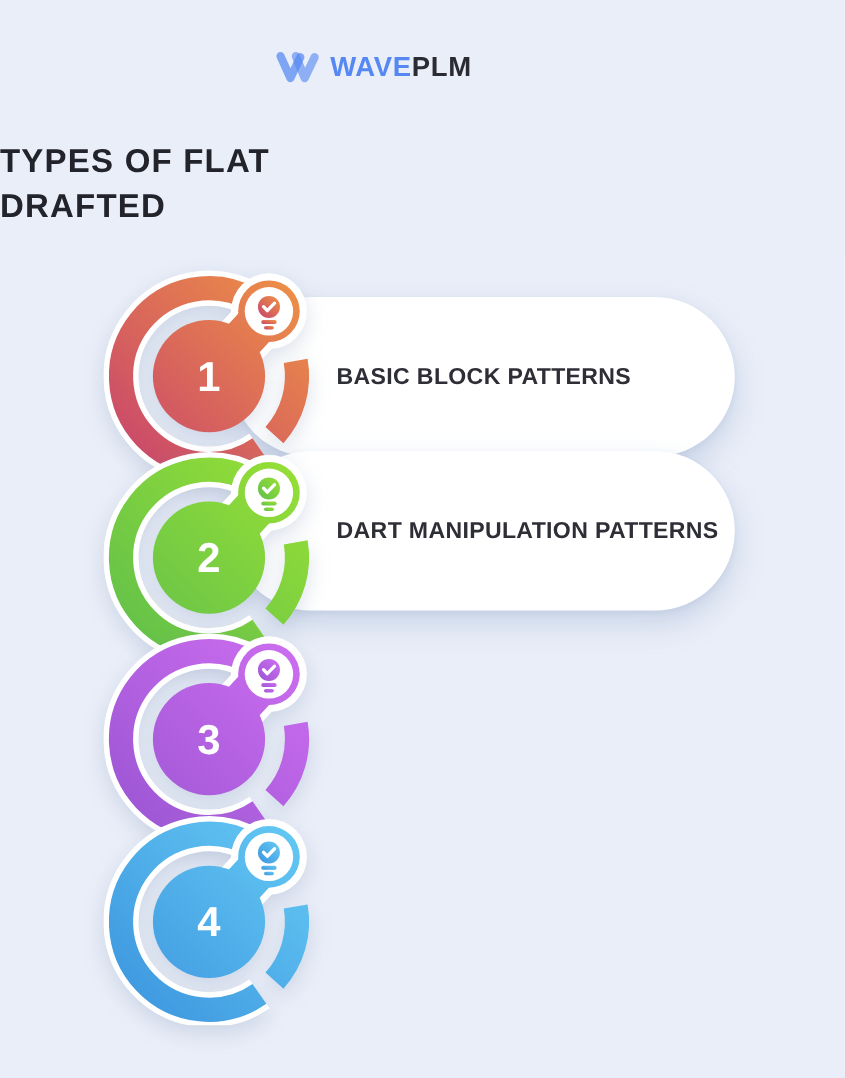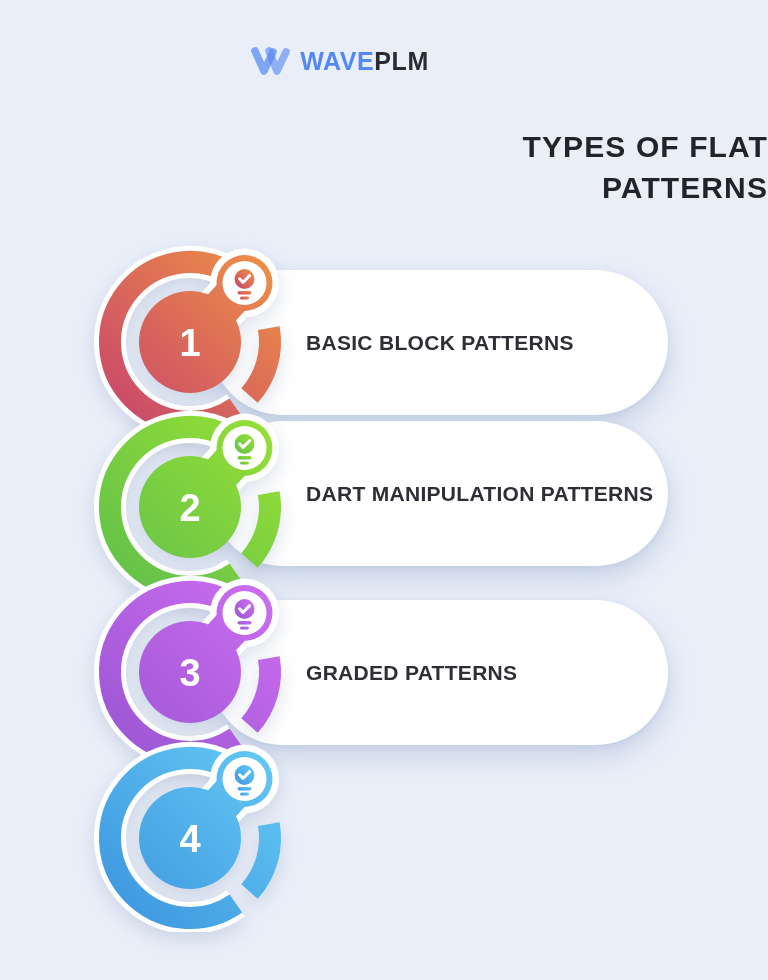--- a/index.html
+++ b/index.html
@@ -13,21 +13,21 @@
     position:absolute; top:46px; left:0; width:680px;
     display:flex; justify-content:center; align-items:center; gap:9px;
   }
   .logo-icon{width:40px; height:30px; flex:0 0 auto;}
   .logo-text{font-size:25px; font-weight:bold; letter-spacing:.6px; line-height:30px;}
   .logo-wave{color:#5588f2;}
   .logo-plm{color:#2b2b33;}
   
   .title{
     position:absolute; top:126px; left:0; width:768px;
-    text-align:right; font-size:30px; font-weight:bold;
+    text-align:left; font-size:30px; font-weight:bold;
     letter-spacing:1.1px; line-height:41px; color:#23232b;
   }
   
   .card{
     position:absolute; left:210px; width:458px; height:145px;
     background:#ffffff; border-radius:73px;
     box-shadow:0 12px 26px rgba(147,168,203,.38), 0 2px 6px rgba(147,168,203,.18);
     display:flex; align-items:center; box-sizing:border-box; padding-left:96px;
     z-index:1;
   }
@@ -57,21 +57,21 @@
   <div class="logo">
     <svg class="logo-icon" viewBox="0 0 40 30">
       <path d="M4 5 L13 25 L22 6" fill="none" stroke="#5588f2" stroke-width="7.5" stroke-linecap="round" stroke-linejoin="round" opacity="0.72"></path>
       <path d="M18 5 L26 25 L35 6" fill="none" stroke="#5588f2" stroke-width="7.5" stroke-linecap="round" stroke-linejoin="round" opacity="0.62"></path>
     </svg>
     <div class="logo-text"><span class="logo-wave">WAVE</span><span class="logo-plm">PLM</span></div>
   </div>
 
   <div class="title">
     <div>TYPES OF FLAT</div>
-    <div>PATTERNS</div>
+    <div>DRAFTED</div>
   </div>
 
   <div class="card" style="top:270px">
     <span class="card-label">BASIC BLOCK PATTERNS</span>
   </div>
   <svg class="badge z11" style="top:236px" viewBox="0 0 200 200">
     <defs>
       <linearGradient id="gm0" gradientUnits="userSpaceOnUse" x1="10" y1="190" x2="190" y2="10">
         <stop offset="0" stop-color="#c7436d"></stop>
         <stop offset="1" stop-color="#f09543"></stop>
@@ -92,21 +92,21 @@
     <circle cx="150.5" cy="47" r="22" fill="#ffffff"></circle>
     <g>
       <circle cx="150.5" cy="43" r="10" fill="url(#gi0)"></circle>
       <rect x="143.5" y="55" width="14" height="3.6" rx="1.8" fill="url(#gi0)"></rect>
       <rect x="146" y="60.4" width="9" height="3.2" rx="1.6" fill="url(#gi0)"></rect>
       <path d="M145.6 42.8 L149 46.4 L155.6 39.6" stroke="#ffffff" stroke-width="3" fill="none" stroke-linecap="round" stroke-linejoin="round"></path>
     </g>
     <text class="num" x="96" y="107">1</text>
   </svg>
 
-  <div class="card" style="top:421px">
+  <div class="card" style="top:410px">
     <span class="card-label">DART MANIPULATION PATTERNS</span>
   </div>
   <svg class="badge z12" style="top:401px" viewBox="0 0 200 200">
     <defs>
       <linearGradient id="gm1" gradientUnits="userSpaceOnUse" x1="10" y1="190" x2="190" y2="10">
         <stop offset="0" stop-color="#60bf4b"></stop>
         <stop offset="1" stop-color="#9ae134"></stop>
       </linearGradient>
       <linearGradient id="gi1" x1="0" y1="1" x2="1" y2="0">
         <stop offset="0" stop-color="#60bf4b"></stop>
@@ -124,23 +124,20 @@
     <circle cx="150.5" cy="47" r="22" fill="#ffffff"></circle>
     <g>
       <circle cx="150.5" cy="43" r="10" fill="url(#gi1)"></circle>
       <rect x="143.5" y="55" width="14" height="3.6" rx="1.8" fill="url(#gi1)"></rect>
       <rect x="146" y="60.4" width="9" height="3.2" rx="1.6" fill="url(#gi1)"></rect>
       <path d="M145.6 42.8 L149 46.4 L155.6 39.6" stroke="#ffffff" stroke-width="3" fill="none" stroke-linecap="round" stroke-linejoin="round"></path>
     </g>
     <text class="num" x="96" y="107">2</text>
   </svg>
 
-  <div class="card" style="top:600px">
-    <span class="card-label">GRADED PATTERNS</span>
-  </div>
   <svg class="badge z13" style="top:566px" viewBox="0 0 200 200">
     <defs>
       <linearGradient id="gm2" gradientUnits="userSpaceOnUse" x1="10" y1="190" x2="190" y2="10">
         <stop offset="0" stop-color="#9a55d2"></stop>
         <stop offset="1" stop-color="#d06ff2"></stop>
       </linearGradient>
       <linearGradient id="gi2" x1="0" y1="1" x2="1" y2="0">
         <stop offset="0" stop-color="#9a55d2"></stop>
         <stop offset="1" stop-color="#d06ff2"></stop>
       </linearGradient>

